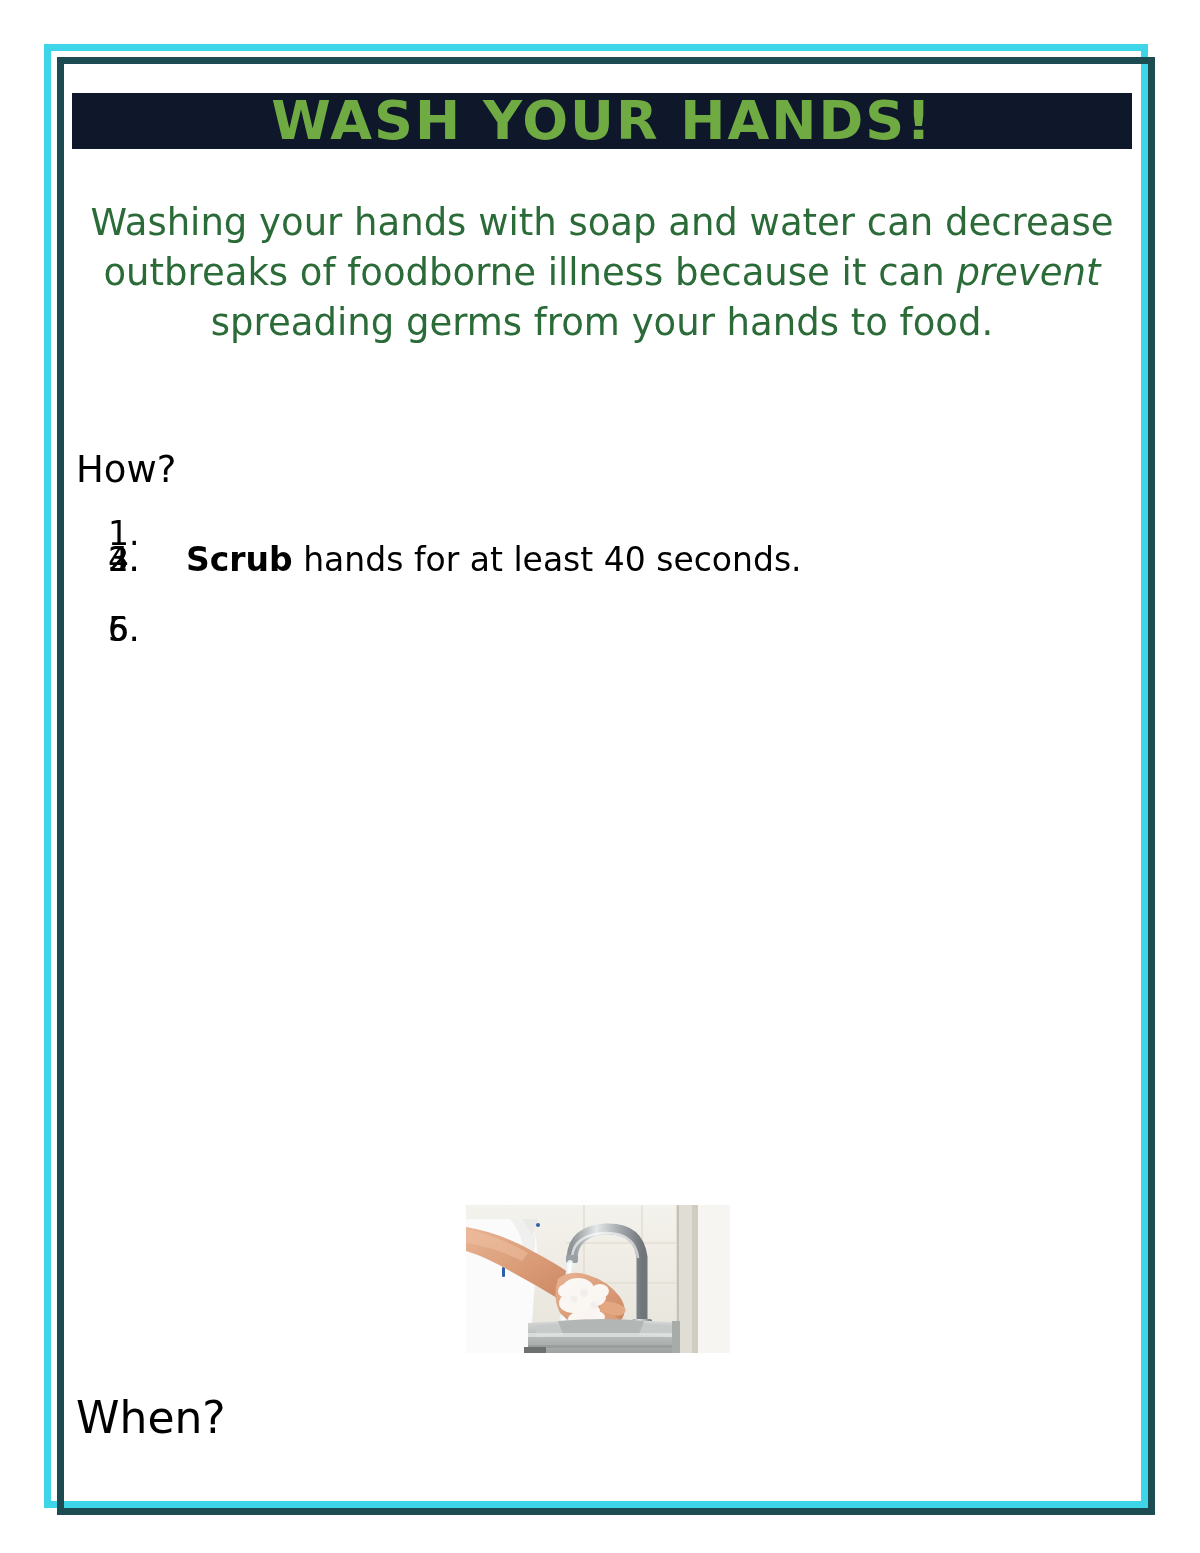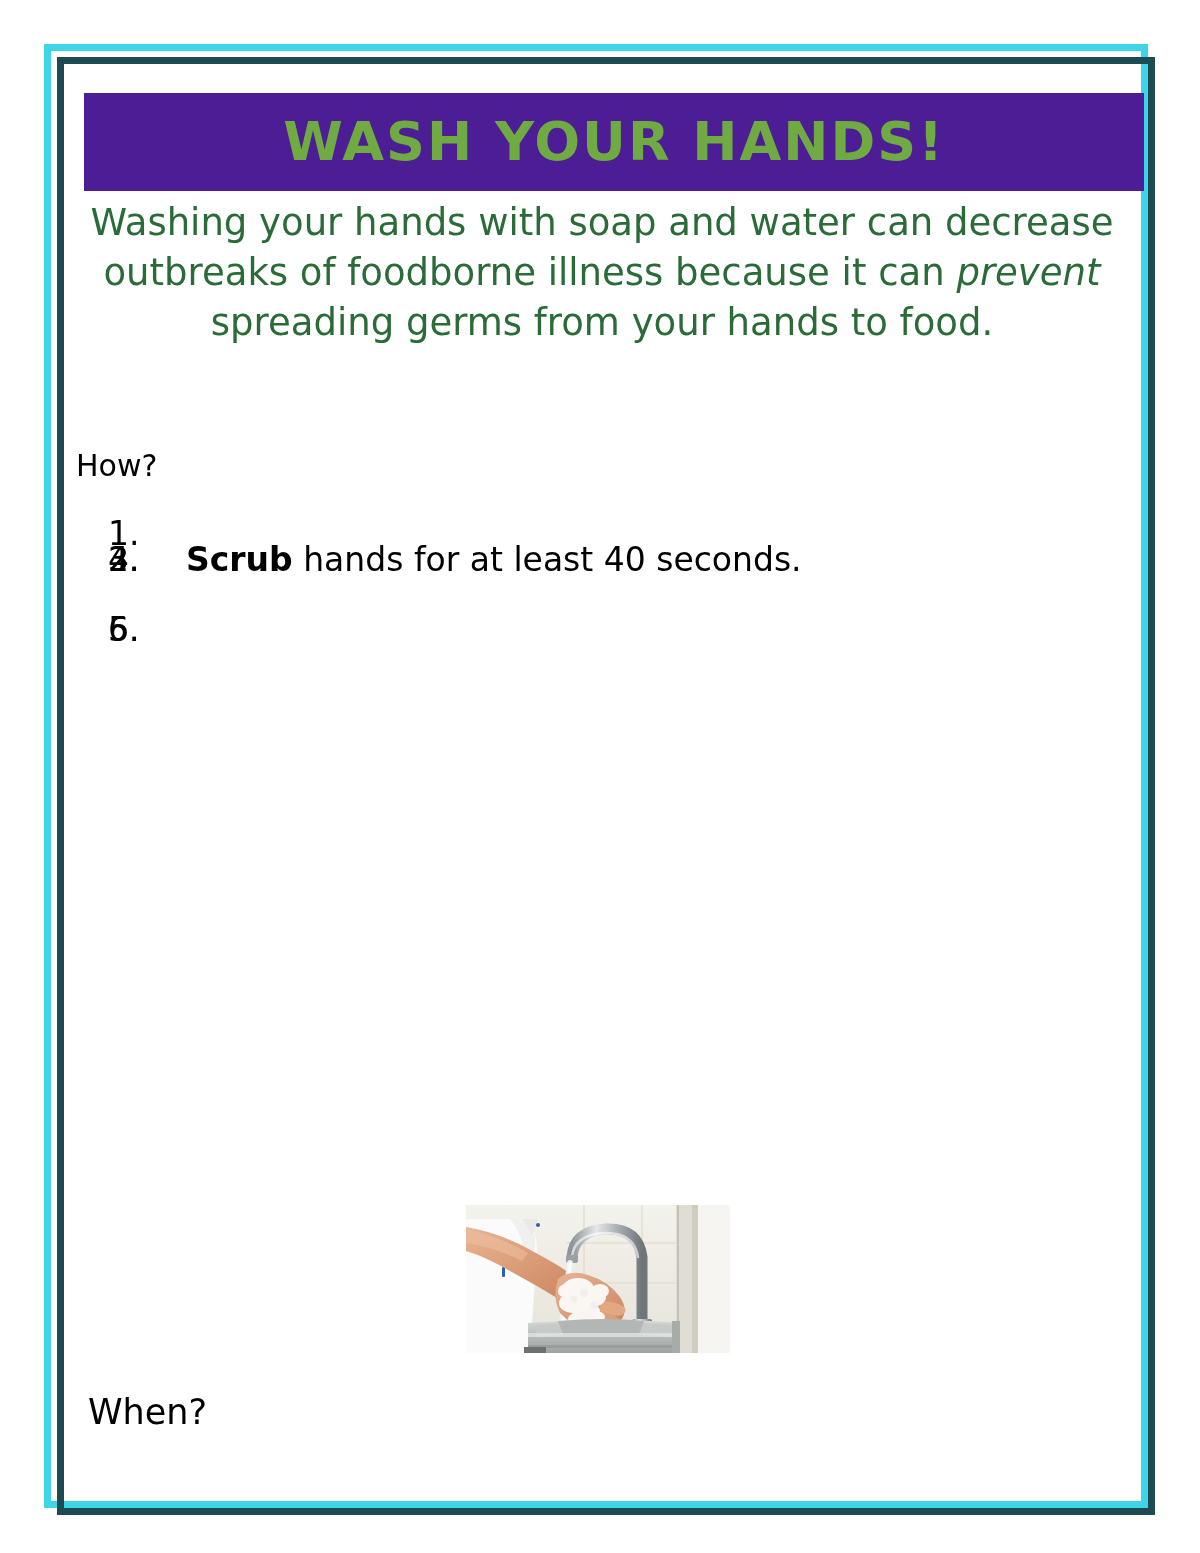--- a/index.html
+++ b/index.html
@@ -48,25 +48,25 @@
     position: absolute;
     left: 72px;
     top: 80px;
     width: 1060px;
     height: 1420px;
   }
 
   
   .title-banner {
     position: absolute;
-    left: 12px;
+    left: 0px;
     top: 13px;
     width: 1060px;
-    height: 98px;
-    background: #4c1d95;
+    height: 56px;
+    background: #0f172a;
     display: flex;
     align-items: center;
     justify-content: center;
     box-sizing: border-box;
   }
   .title-text {
     font-family: "DejaVu Sans", sans-serif;
     font-weight: bold;
     font-size: 54px;
     letter-spacing: 2px;
@@ -89,21 +89,21 @@
   }
   .intro em {
     font-style: italic;
   }
 
   
   .how-label {
     position: absolute;
     left: 4px;
     top: 368px;
-    font-size: 30px;
+    font-size: 37px;
     color: #000000;
     font-family: "DejaVu Sans", sans-serif;
   }
 
   
   .steps {
     position: absolute;
     left: 4px;
     top: 432px;
     width: 1030px;
@@ -143,23 +143,23 @@
   .photo {
     width: 264px;
     height: 148px;
     display: block;
     background: #f2efe9;
   }
 
   
   .when-label {
     position: absolute;
-    left: 16px;
+    left: 4px;
     top: 1312px;
-    font-size: 35px;
+    font-size: 44px;
     color: #000000;
     font-family: "DejaVu Sans", sans-serif;
   }
 </style>
 </head>
 <body>
 
 <div class="page">
 
   <div class="border-outer"></div>

